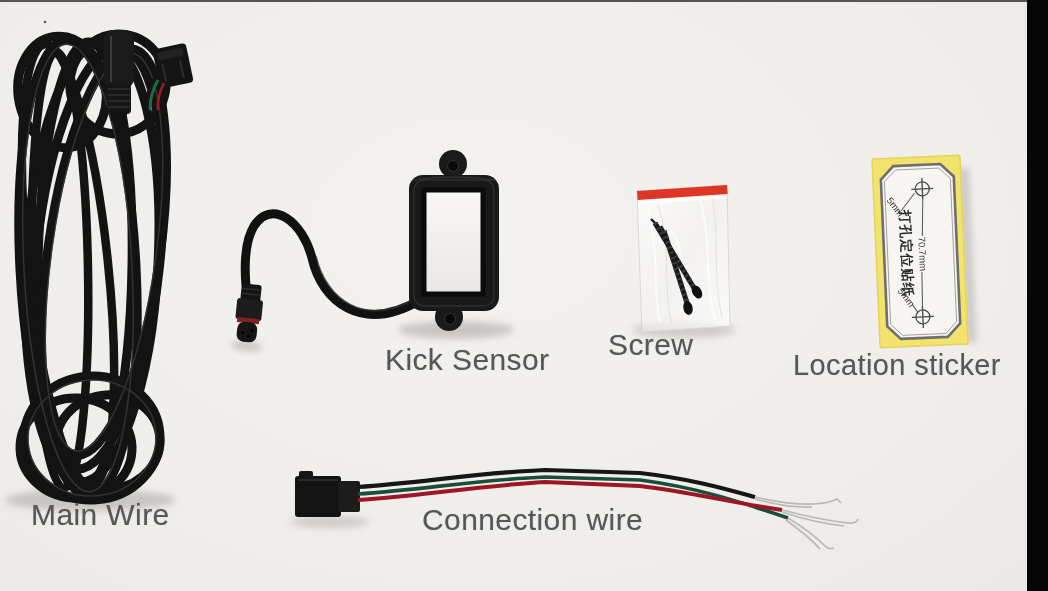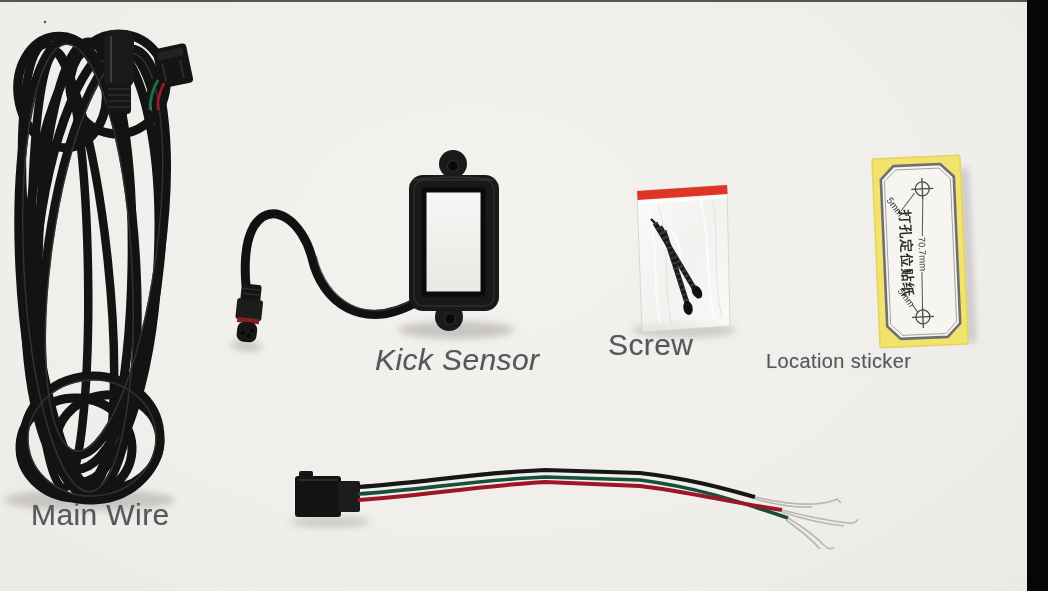--- a/index.html
+++ b/index.html
@@ -16,23 +16,23 @@
   .lbl{
     position:absolute;
     color:#57575a;
     font-size:30px;
     letter-spacing:.4px;
     line-height:1;
     white-space:nowrap;
     text-shadow:0 0 1px rgba(90,90,92,.35);
   }
   #lbl-main{left:31px;top:500px;}
-  #lbl-kick{left:375px;top:345px;font-style:italic;}
+  #lbl-kick{left:385px;top:345px;}
   #lbl-screw{left:608px;top:330px;}
-  #lbl-sticker{left:766px;top:351px;font-size:20px;}
+  #lbl-sticker{left:793px;top:351px;font-size:29px;}
   #lbl-conn{left:422px;top:505px;}
 </style>
 </head>
 <body>
 
 <div class="scene">
 
   <svg class="art" width="1048" height="591" viewBox="0 0 1048 591">
     <defs>
       <filter id="soft" x="-60%" y="-60%" width="220%" height="220%">
@@ -203,13 +203,14 @@
     </g>
   </svg>
 
   <div class="edge-top"></div>
   <div class="edge-right"></div>
 
   <div class="lbl" id="lbl-main">Main Wire</div>
   <div class="lbl" id="lbl-kick">Kick Sensor</div>
   <div class="lbl" id="lbl-screw">Screw</div>
   <div class="lbl" id="lbl-sticker">Location sticker</div>
+  <div class="lbl" id="lbl-conn">Connection wire</div>
 </div>
 
 </body></html>

